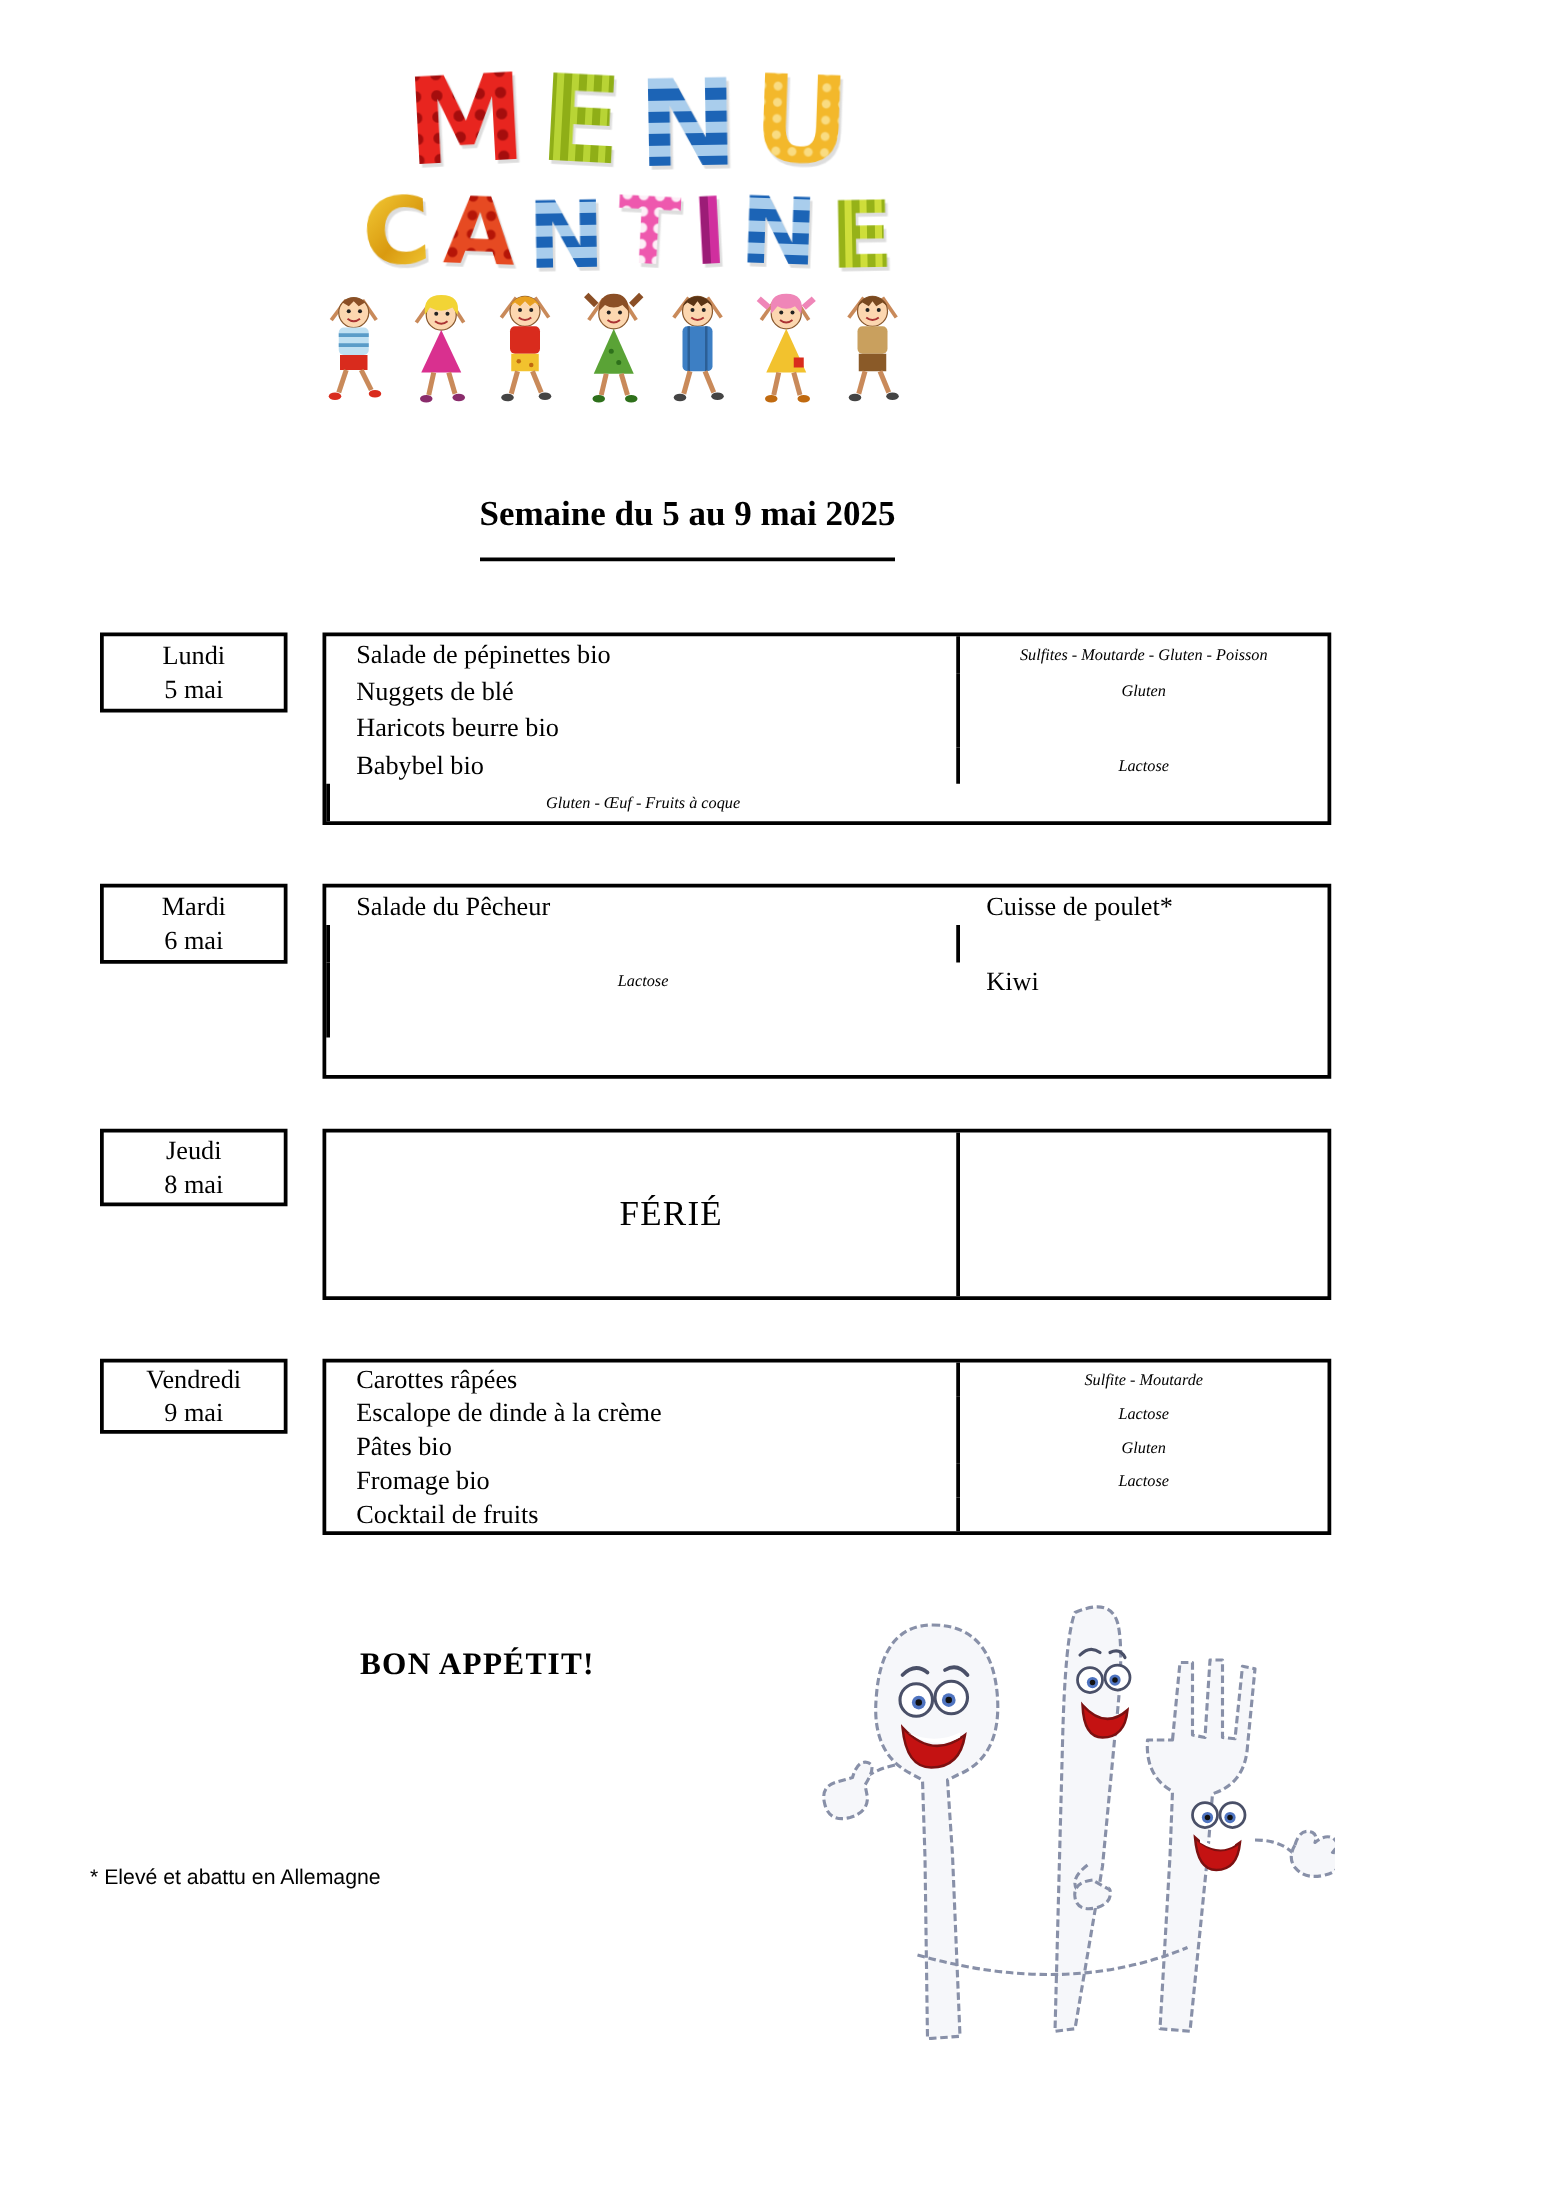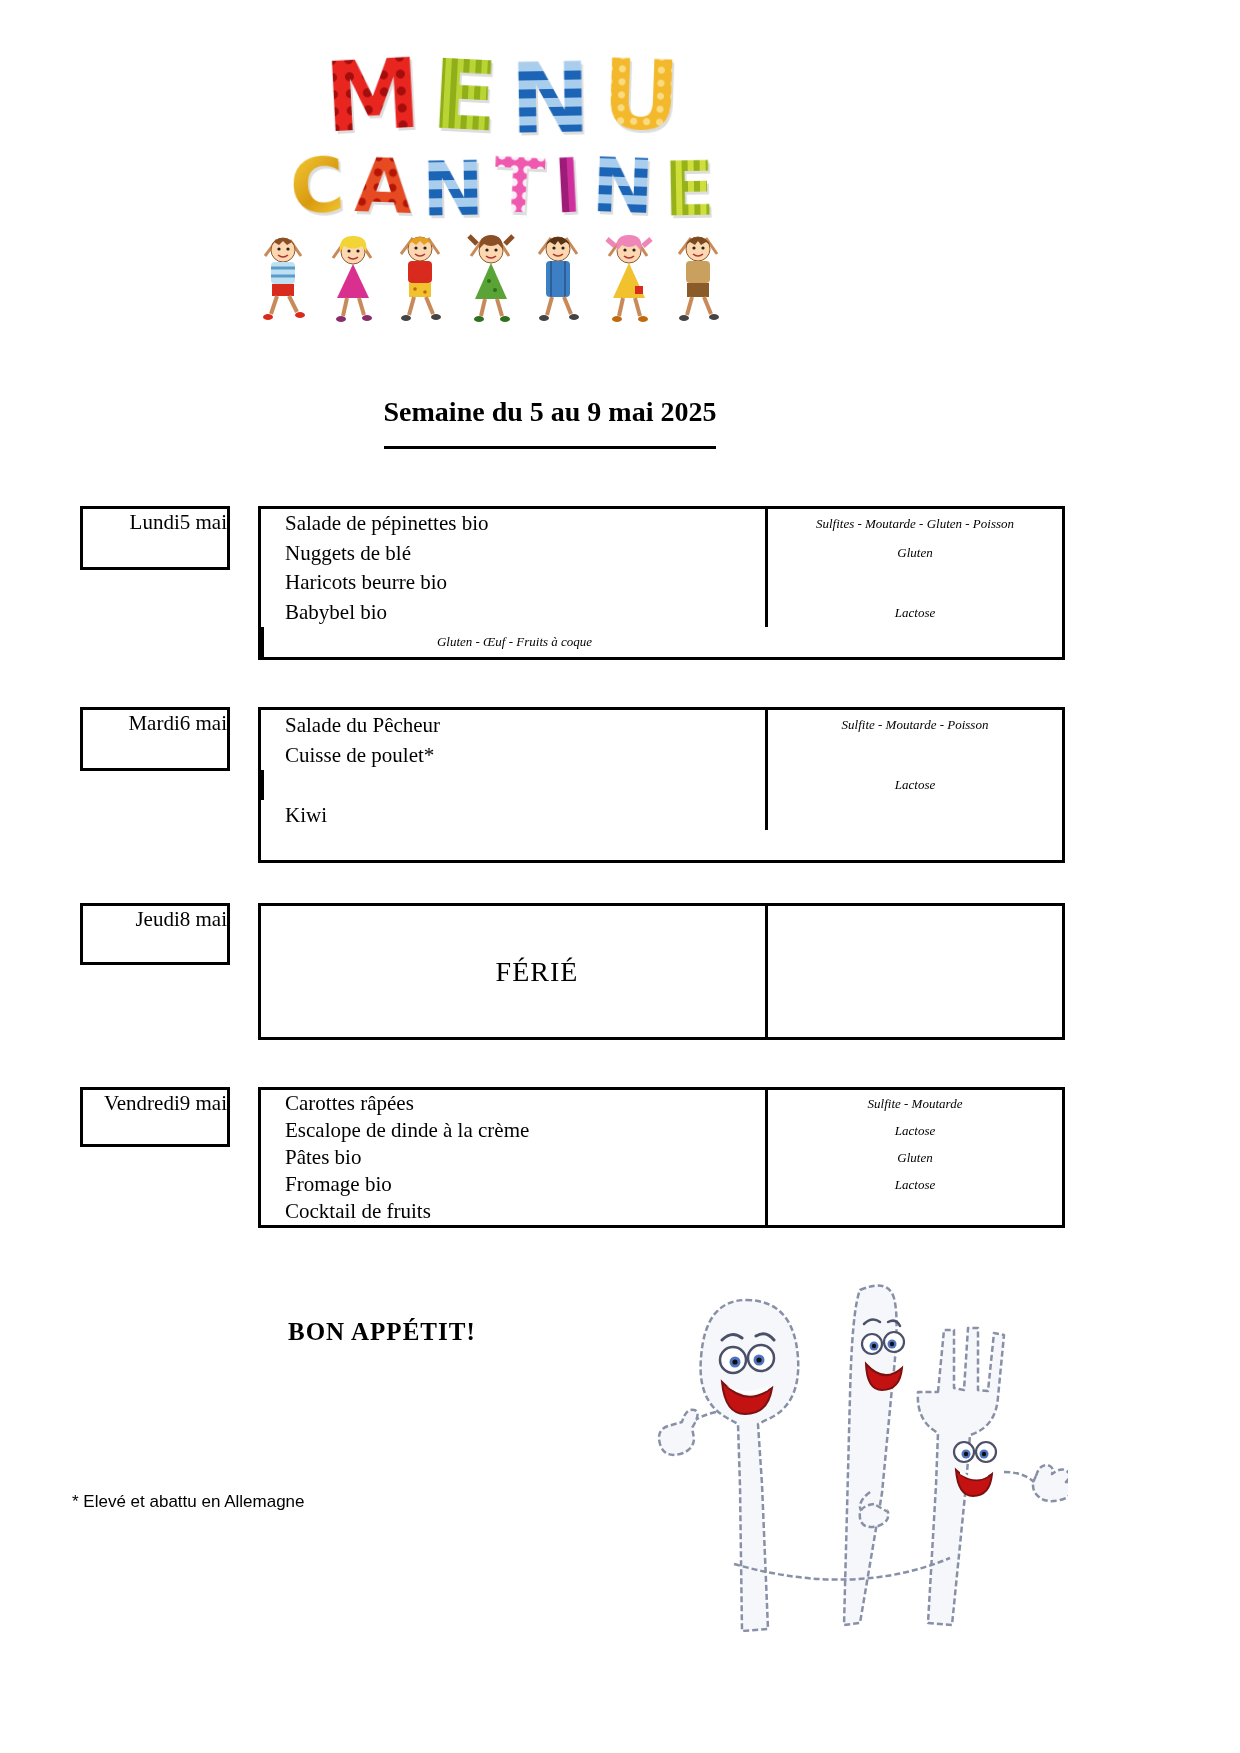--- a/index.html
+++ b/index.html
@@ -27,21 +27,21 @@
   .r-m2{transform:rotate(-3deg);}  .r-p2{transform:rotate(3deg);}
   .r-m1{transform:rotate(-1deg) translateY(3px);} .r-p1{transform:rotate(2deg);}
   .kids{margin-top:4px;}
 
   
   .week-title{position:absolute;left:300px;top:396px;width:500px;text-align:center;}
   .week-title span{display:inline-block;font-size:28px;font-weight:bold;border-bottom:3px solid #000;padding-bottom:18px;}
 
   
   .day-box{position:absolute;left:80px;width:144px;border:3px solid #000;text-align:center;
-           font-size:21px;line-height:27px;display:flex;justify-content:flex-end;}
+           font-size:21px;line-height:27px;display:flex;flex-direction:column;justify-content:center;}
   .menu-box{position:absolute;left:258px;width:801px;border:3px solid #000;display:grid;grid-template-columns:504px 297px;}
   .dish-cell{display:flex;align-items:center;padding-left:24px;font-size:21px;}
   .allergen-cell{display:flex;align-items:center;justify-content:center;border-left:3px solid #000;
                  font-size:13px;font-style:italic;text-align:right;}
   .holiday-cell{display:flex;align-items:center;justify-content:center;font-size:28px;letter-spacing:1px;margin-left:48px;}
 
   
   .bon-appetit{position:absolute;left:288px;top:1318px;font-size:25px;font-weight:bold;letter-spacing:1px;}
   .footnote{position:absolute;left:72px;top:1492px;font-family:"Liberation Sans",sans-serif;font-size:17px;}
   .cutlery{position:absolute;left:638px;top:1262px;}
@@ -215,21 +215,20 @@
   <div class="allergen-cell">Lactose</div>
   <div class="allergen-cell">Gluten - Œuf - Fruits à coque</div>
 </div>
 
 <div class="day-box" style="top:707px;height:58px;">
   <div>Mardi</div>
   <div>6 mai</div>
 </div>
 <div class="menu-box" style="top:707px;height:150px;grid-auto-rows:30px;">
   <div class="dish-cell">Salade du Pêcheur</div>
-  <div class="allergen-cell">Sulfite - Moutarde - Poisson</div>
   <div class="dish-cell">Cuisse de poulet*</div>
   <div class="allergen-cell"></div>
   <div class="allergen-cell"></div>
   <div class="allergen-cell">Lactose</div>
   <div class="dish-cell">Kiwi</div>
   <div class="allergen-cell"></div>
 </div>
 
 <div class="day-box" style="top:903px;height:56px;">
   <div>Jeudi</div>

